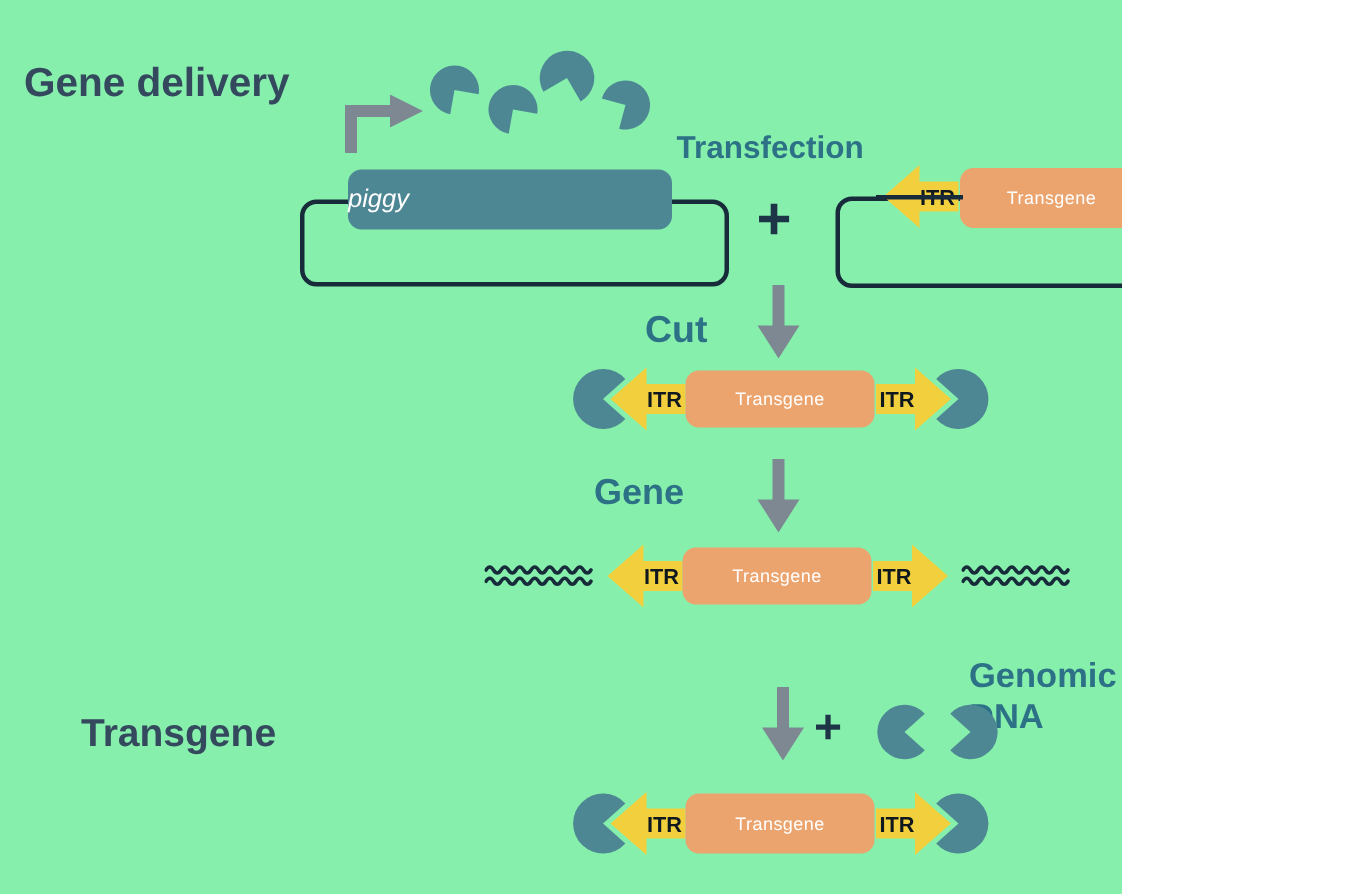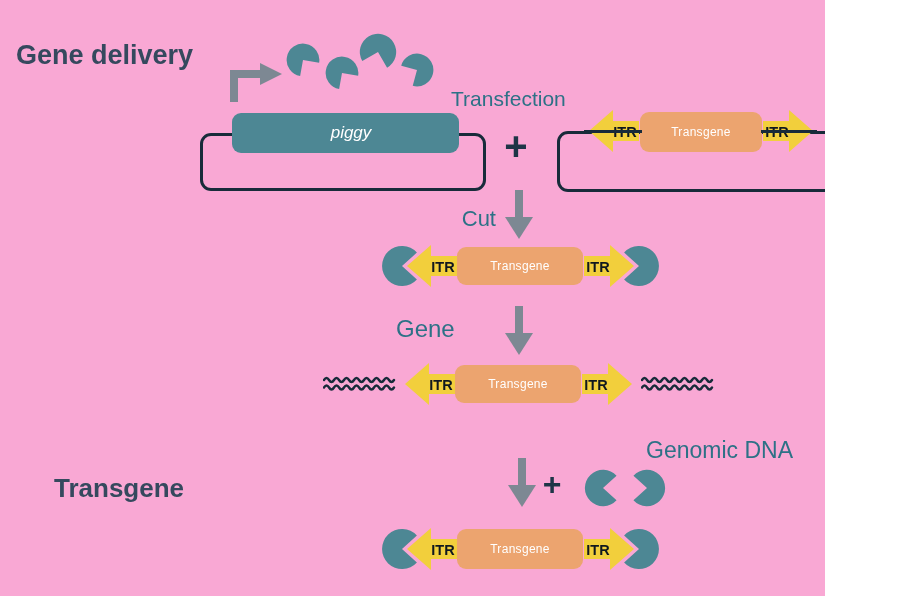--- a/index.html
+++ b/index.html
@@ -7,30 +7,30 @@
     --teal-text:#2d7186;
     --teal-shape:#4d8794;
     --yellow:#f2cf3c;
     --orange:#eca46f;
     --gray-arrow:#7d8893;
     --outline:#182b3a;
     --itr-ink:#10181f;
   }
   html,body{margin:0;padding:0;background:#fff;}
   .stage{
-    position:relative;width:825px;height:596px;background:#f9a8d4;overflow:hidden;
+    position:relative;width:748px;height:596px;background:#86efac;overflow:hidden;
     font-family:"Liberation Sans", sans-serif;
   }
   .abs{position:absolute;}
   .h-navy{color:var(--navy-text);font-weight:bold;}
-  .h-teal{color:var(--teal-text);font-weight:normal;}
+  .h-teal{color:var(--teal-text);font-weight:bold;}
   .plasmid{box-sizing:border-box;border:3px solid var(--outline);border-radius:11px;background:transparent;}
   .genebox{
     background:var(--teal-shape);border-radius:9px;color:#fff;
-    display:flex;align-items:center;justify-content:center;font-size:17px;padding-left:11px;
+    display:flex;align-items:center;font-size:17px;
   }
   .transgene{
     background:var(--orange);border-radius:9px;color:#fff;
     display:flex;align-items:center;justify-content:center;font-size:12px;letter-spacing:.3px;
   }
   .plus{color:#1e3547;font-weight:bold;line-height:1;text-align:center;}
   .topline{background:var(--outline);height:3px;}
   .f-teal{fill:var(--teal-shape);}
   .f-yellow{fill:var(--yellow);}
   .f-gray{fill:var(--gray-arrow);}
@@ -79,21 +79,21 @@
     <text class="itr-text" x="37" y="29.5" text-anchor="middle">ITR</text>
   </svg>
   <div class="abs transgene" style="left:640px;top:112px;width:122px;height:40px;">Transgene</div>
   <svg class="abs" style="left:762px;top:107px;" width="52" height="48" viewBox="0 0 52 48">
     <polygon class="f-yellow" points="51,24 27,3 27,14 1,14 1,34 27,34 27,45"></polygon>
     <text class="itr-text" x="15" y="29.5" text-anchor="middle">ITR</text>
   </svg>
   <div class="abs topline" style="left:584px;top:130px;width:58px;"></div>
   <div class="abs topline" style="left:761px;top:130px;width:56px;"></div>
 
-  <div class="abs h-teal" style="left:430px;top:206px;width:66px;font-size:22px;text-align:right;">Cut</div>
+  <div class="abs h-teal" style="left:430px;top:206px;width:66px;font-size:25px;text-align:left;">Cut</div>
   <svg class="abs" style="left:503px;top:190px;" width="32" height="50" viewBox="0 0 32 50">
     <rect class="f-gray" x="12" y="0" width="8" height="29"></rect>
     <polygon class="f-gray" points="2,27 30,27 16,49"></polygon>
   </svg>
 
   <svg class="abs" style="left:380px;top:244px;" width="44" height="44" viewBox="0 0 44 44">
     <path class="f-teal" d="M22,22 L36.9,8.6 A20,20 0 1 0 36.9,35.4 Z"></path>
   </svg>
   <svg class="abs" style="left:406px;top:242px;" width="52" height="48" viewBox="0 0 52 48">
     <polygon class="f-yellow" points="1,24 25,3 25,14 51,14 51,34 25,34 25,45"></polygon>

